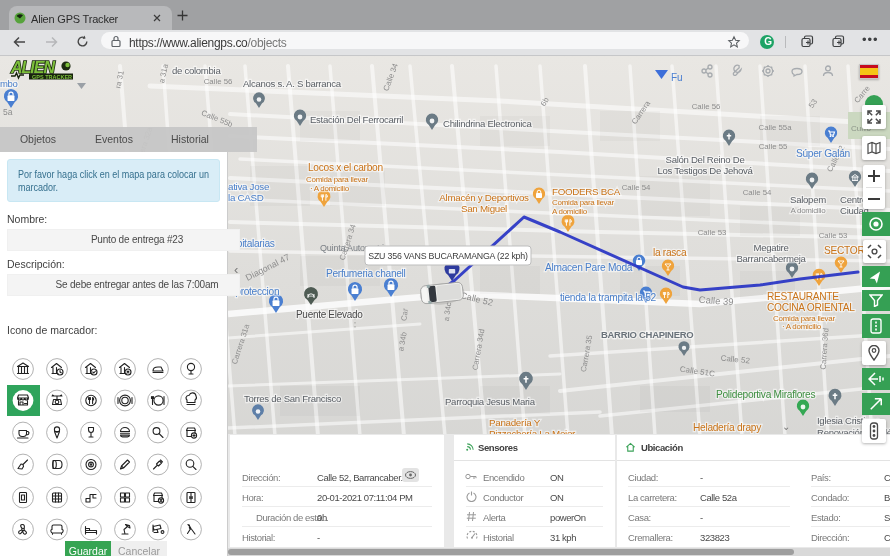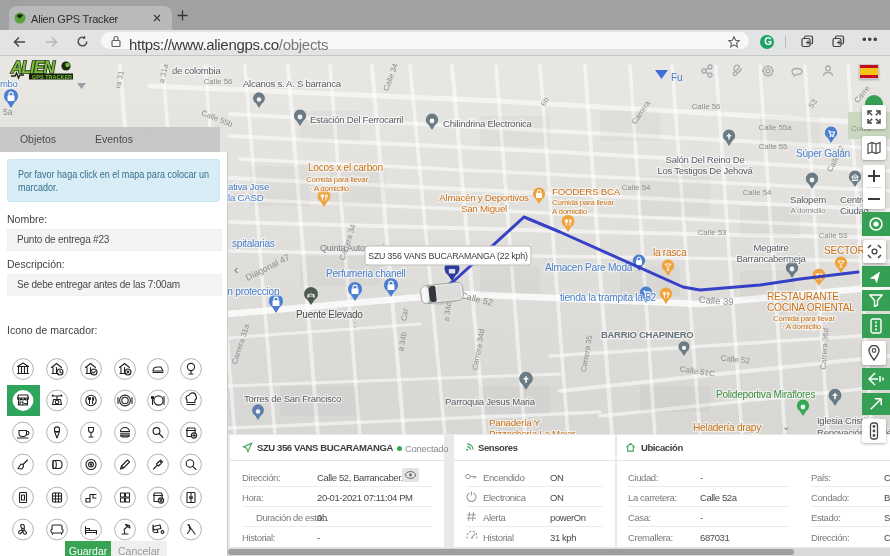--- a/index.html
+++ b/index.html
@@ -9,30 +9,30 @@
   
   #tabbar{position:absolute;left:0;top:0;width:890px;height:30px;background:#A0A1A3;}
   #tab{position:absolute;left:9px;top:6px;width:163px;height:24px;background:#B8B9BB;
        border-radius:8px 8px 0 0;}
   #tab .title{position:absolute;left:22px;top:7px;font-size:11px;letter-spacing:-0.2px;color:#2c2c2c;}
   #addr{position:absolute;left:0;top:30px;width:890px;height:25px;background:#E2E3E5;border-bottom:1px solid #C6C7C9;}
   #pill{position:absolute;left:101px;top:1.5px;width:648px;height:17px;background:#F7F7F8;border-radius:9px;}
   
   #appbg{position:absolute;left:0;top:56px;width:890px;height:500px;background:#E2E0DC;}
   
-  #tabsrow{position:absolute;left:0;top:127px;width:220px;height:25px;background:rgba(198,198,198,0.95);}
+  #tabsrow{position:absolute;left:0;top:127px;width:257px;height:25px;background:rgba(198,198,198,0.95);}
   #tabsrow div{float:left;width:76px;text-align:center;font-size:10.5px;color:#4b4b4b;line-height:25px;}
   #panel{position:absolute;left:0;top:152px;width:227px;height:404px;background:#FFFFFF;border-right:1px solid #CCCCCC;}
   .alert{position:absolute;left:7px;top:7px;width:213px;height:43px;background:#D9EDF7;border:1px solid #C8E7F3;
          border-radius:3px;color:#35708E;box-sizing:border-box;}
   .alert div{position:absolute;left:10px;top:8px;width:250px;font-size:11px;line-height:12.5px;
          transform:scaleX(0.82);transform-origin:0 0;}
   .flabel{position:absolute;left:7px;font-size:10.5px;color:#3F3F3F;}
   .finput{position:absolute;left:7px;width:204px;height:20px;background:#F4F4F4;border:1px solid #F0F0F0;
-          font-size:10px;letter-spacing:-0.2px;color:#4a4a4a;line-height:20px;padding-left:9px;}
+          font-size:10px;letter-spacing:-0.2px;color:#4a4a4a;line-height:20px;padding-left:27px;text-align:center;}
   #btns{position:absolute;left:0px;top:389px;width:227px;height:19px;}
   #guardar{position:absolute;left:65px;top:0;width:46px;height:22px;background:#36A452;color:#fff;
            font-size:10.5px;text-align:center;line-height:20px;}
   #cancelar{position:absolute;left:111px;top:0;width:56px;height:22px;background:#EFEFEF;color:#9a9a9a;
            font-size:10.5px;text-align:center;line-height:20px;}
   
   #bottom{position:absolute;left:228px;top:434px;width:662px;height:122px;background:#E9E9E9;}
   .card{position:absolute;top:1px;background:#FFFFFF;height:112px;}
   .chead{position:absolute;left:0;top:0;right:0;height:25px;border-bottom:1px solid #E3E3E3;}
   .chead .t{position:absolute;top:7px;font-size:9.5px;letter-spacing:-0.4px;color:#3e3e3e;font-weight:bold;}
@@ -354,21 +354,21 @@
     </svg>
     <svg class="abs" style="left:76px;top:5px" width="13" height="13" viewBox="0 0 15 15">
       <path d="M12.5 7.5 A5 5 0 1 1 10.2 3.3" stroke="#474747" stroke-width="1.6" fill="none"></path>
       <path d="M10 0.5 L11 3.9 L7.5 4.5 Z" fill="#474747"></path>
     </svg>
     <div id="pill"></div>
     <svg class="abs" style="left:110px;top:5px" width="12" height="13" viewBox="0 0 12 13">
       <rect x="2" y="5.5" width="8" height="6" rx="1" fill="none" stroke="#5f6368" stroke-width="1.2"></rect>
       <path d="M4 5.5 V3.5 A2 2 0 0 1 8 3.5 V5.5" fill="none" stroke="#5f6368" stroke-width="1.2"></path>
     </svg>
-    <div class="abs" style="left:129px;top:5.5px;font-size:15px;letter-spacing:-0.3px;color:#3b3b3b;">https://www.aliengps.co<span style="color:#787878">/objects</span></div>
+    <div class="abs" style="left:129px;top:5.5px;font-size:12px;letter-spacing:-0.3px;color:#3b3b3b;">https://www.aliengps.co<span style="color:#787878">/objects</span></div>
     <svg class="abs" style="left:727px;top:5px" width="14" height="14" viewBox="0 0 24 24">
       <path d="M12 3 L14.8 9 L21 9.7 L16.3 14 L17.7 20.5 L12 17 L6.3 20.5 L7.7 14 L3 9.7 L9.2 9 Z" fill="none" stroke="#5a5e62" stroke-width="1.8"></path>
     </svg>
     <div class="abs" style="left:760px;top:5px;width:14px;height:14px;border-radius:50%;background:#1DA365;"></div>
     <div class="abs" style="left:764.2px;top:6.2px;font-size:10px;color:#fff;font-weight:bold;">G</div>
     <div class="abs" style="left:785px;top:6px;width:1px;height:12px;background:#B9BABC;"></div>
     <svg class="abs" style="left:801px;top:5px" width="13" height="13" viewBox="0 0 13 13">
       <rect x="3.5" y="1" width="8" height="8" rx="1.5" fill="none" stroke="#3e4042" stroke-width="1.2"></rect>
       <rect x="1" y="3.5" width="8" height="8" rx="1.5" fill="#E2E3E5" stroke="#3e4042" stroke-width="1.2"></rect>
       <path d="M5 7.5 H9 M7 5.5 V9.5" stroke="#3e4042" stroke-width="1.1"></path>
@@ -574,28 +574,20 @@
 </g>
 </svg>
     <div id="btns">
         <div id="guardar">Guardar</div>
         <div id="cancelar">Cancelar</div>
       </div>
   </div>
 
   <div id="bottom">
     <div class="card" style="left:2px;width:214px;">
-      <div class="chead">
-        <svg class="abs" style="left:12px;top:7px" width="11" height="11" viewBox="0 0 24 24">
-          <path d="M21 3 L3 10.5 L10 13.5 L13 21 Z" fill="none" stroke="#3DA35A" stroke-width="2.4"></path>
-        </svg>
-        <div class="t" style="left:27px;">SZU 356 VANS BUCARAMANGA</div>
-        <div class="abs" style="left:167px;top:11px;width:5px;height:5px;border-radius:50%;background:#2EA94F;"></div>
-        <div class="abs" style="left:175px;top:8px;font-size:9.5px;letter-spacing:-0.3px;color:#8a8a8a;">Conectado</div>
-      </div>
       <div class="row" style="left:12px;top:37px;">Dirección:</div>
         <div class="row" style="left:87px;top:37px;"><b>Calle 52, Barrancaber...</b></div>
       <div class="abs" style="left:172px;top:33px;width:17px;height:14px;background:#E3E3E3;border-radius:3px;">
         <svg style="position:absolute;left:3px;top:3px" width="11" height="8" viewBox="0 0 11 8">
           <ellipse cx="5.5" cy="4" rx="5" ry="3.4" fill="none" stroke="#666" stroke-width="1"></ellipse>
           <circle cx="5.5" cy="4" r="1.4" fill="#666"></circle>
         </svg>
       </div>
       <div class="hr" style="left:12px;top:51px;width:190px;"></div>
       <div class="row" style="left:12px;top:57px;">Hora:</div>
@@ -611,21 +603,21 @@
       <div class="chead">
         <svg class="abs" style="left:10px;top:7px" width="11" height="11" viewBox="0 0 24 24">
           <circle cx="7" cy="17" r="2.2" fill="#3DA35A"></circle>
           <path d="M7 10 A7 7 0 0 1 14 17 M7 4 A13 13 0 0 1 20 17" fill="none" stroke="#3DA35A" stroke-width="2.4"></path>
         </svg>
         <div class="t" style="left:24px;">Sensores</div>
       </div>
       <div class="row" style="left:29px;top:37px;">Encendido</div>
         <div class="row" style="left:96px;top:37px;"><b>ON</b></div>
       <div class="hr" style="left:12px;top:51px;width:137px;"></div>
-      <div class="row" style="left:29px;top:57px;">Electronica</div>
+      <div class="row" style="left:29px;top:57px;">Conductor</div>
         <div class="row" style="left:96px;top:57px;"><b>ON</b></div>
       <div class="hr" style="left:12px;top:71px;width:137px;"></div>
       <div class="row" style="left:29px;top:77px;">Alerta</div>
         <div class="row" style="left:96px;top:77px;"><b>powerOn</b></div>
       <div class="hr" style="left:12px;top:91px;width:137px;"></div>
       <div class="row" style="left:29px;top:97px;">Historial</div>
         <div class="row" style="left:96px;top:97px;"><b>31 kph</b></div>
       <svg class="abs" style="left:11px;top:37px" width="13" height="9" viewBox="0 0 13 9">
         <circle cx="3" cy="4.5" r="2.2" fill="none" stroke="#999" stroke-width="1"></circle>
         <path d="M5.2 4.5 H11 M9 4.5 V7 M11 4.5 V6.2" stroke="#999" stroke-width="1" fill="none"></path>
@@ -652,21 +644,21 @@
       <div class="row" style="left:11px;top:37px;">Ciudad:</div>
         <div class="row" style="left:83px;top:37px;"><b>-</b></div>
       <div class="hr" style="left:11px;top:51px;width:162px;"></div>
       <div class="row" style="left:11px;top:57px;">La carretera:</div>
         <div class="row" style="left:83px;top:57px;"><b>Calle 52a</b></div>
       <div class="hr" style="left:11px;top:71px;width:162px;"></div>
       <div class="row" style="left:11px;top:77px;">Casa:</div>
         <div class="row" style="left:83px;top:77px;"><b>-</b></div>
       <div class="hr" style="left:11px;top:91px;width:162px;"></div>
       <div class="row" style="left:11px;top:97px;">Cremallera:</div>
-        <div class="row" style="left:83px;top:97px;"><b>687031</b></div>
+        <div class="row" style="left:83px;top:97px;"><b>323823</b></div>
       <div class="row" style="left:194px;top:37px;">País:</div>
         <div class="row" style="left:267px;top:37px;"><b>Co</b></div>
       <div class="hr" style="left:194px;top:51px;width:79px;"></div>
       <div class="row" style="left:194px;top:57px;">Condado:</div>
         <div class="row" style="left:267px;top:57px;"><b>Ba</b></div>
       <div class="hr" style="left:194px;top:71px;width:79px;"></div>
       <div class="row" style="left:194px;top:77px;">Estado:</div>
         <div class="row" style="left:267px;top:77px;"><b>Sa</b></div>
       <div class="hr" style="left:194px;top:91px;width:79px;"></div>
       <div class="row" style="left:194px;top:97px;">Dirección:</div>

